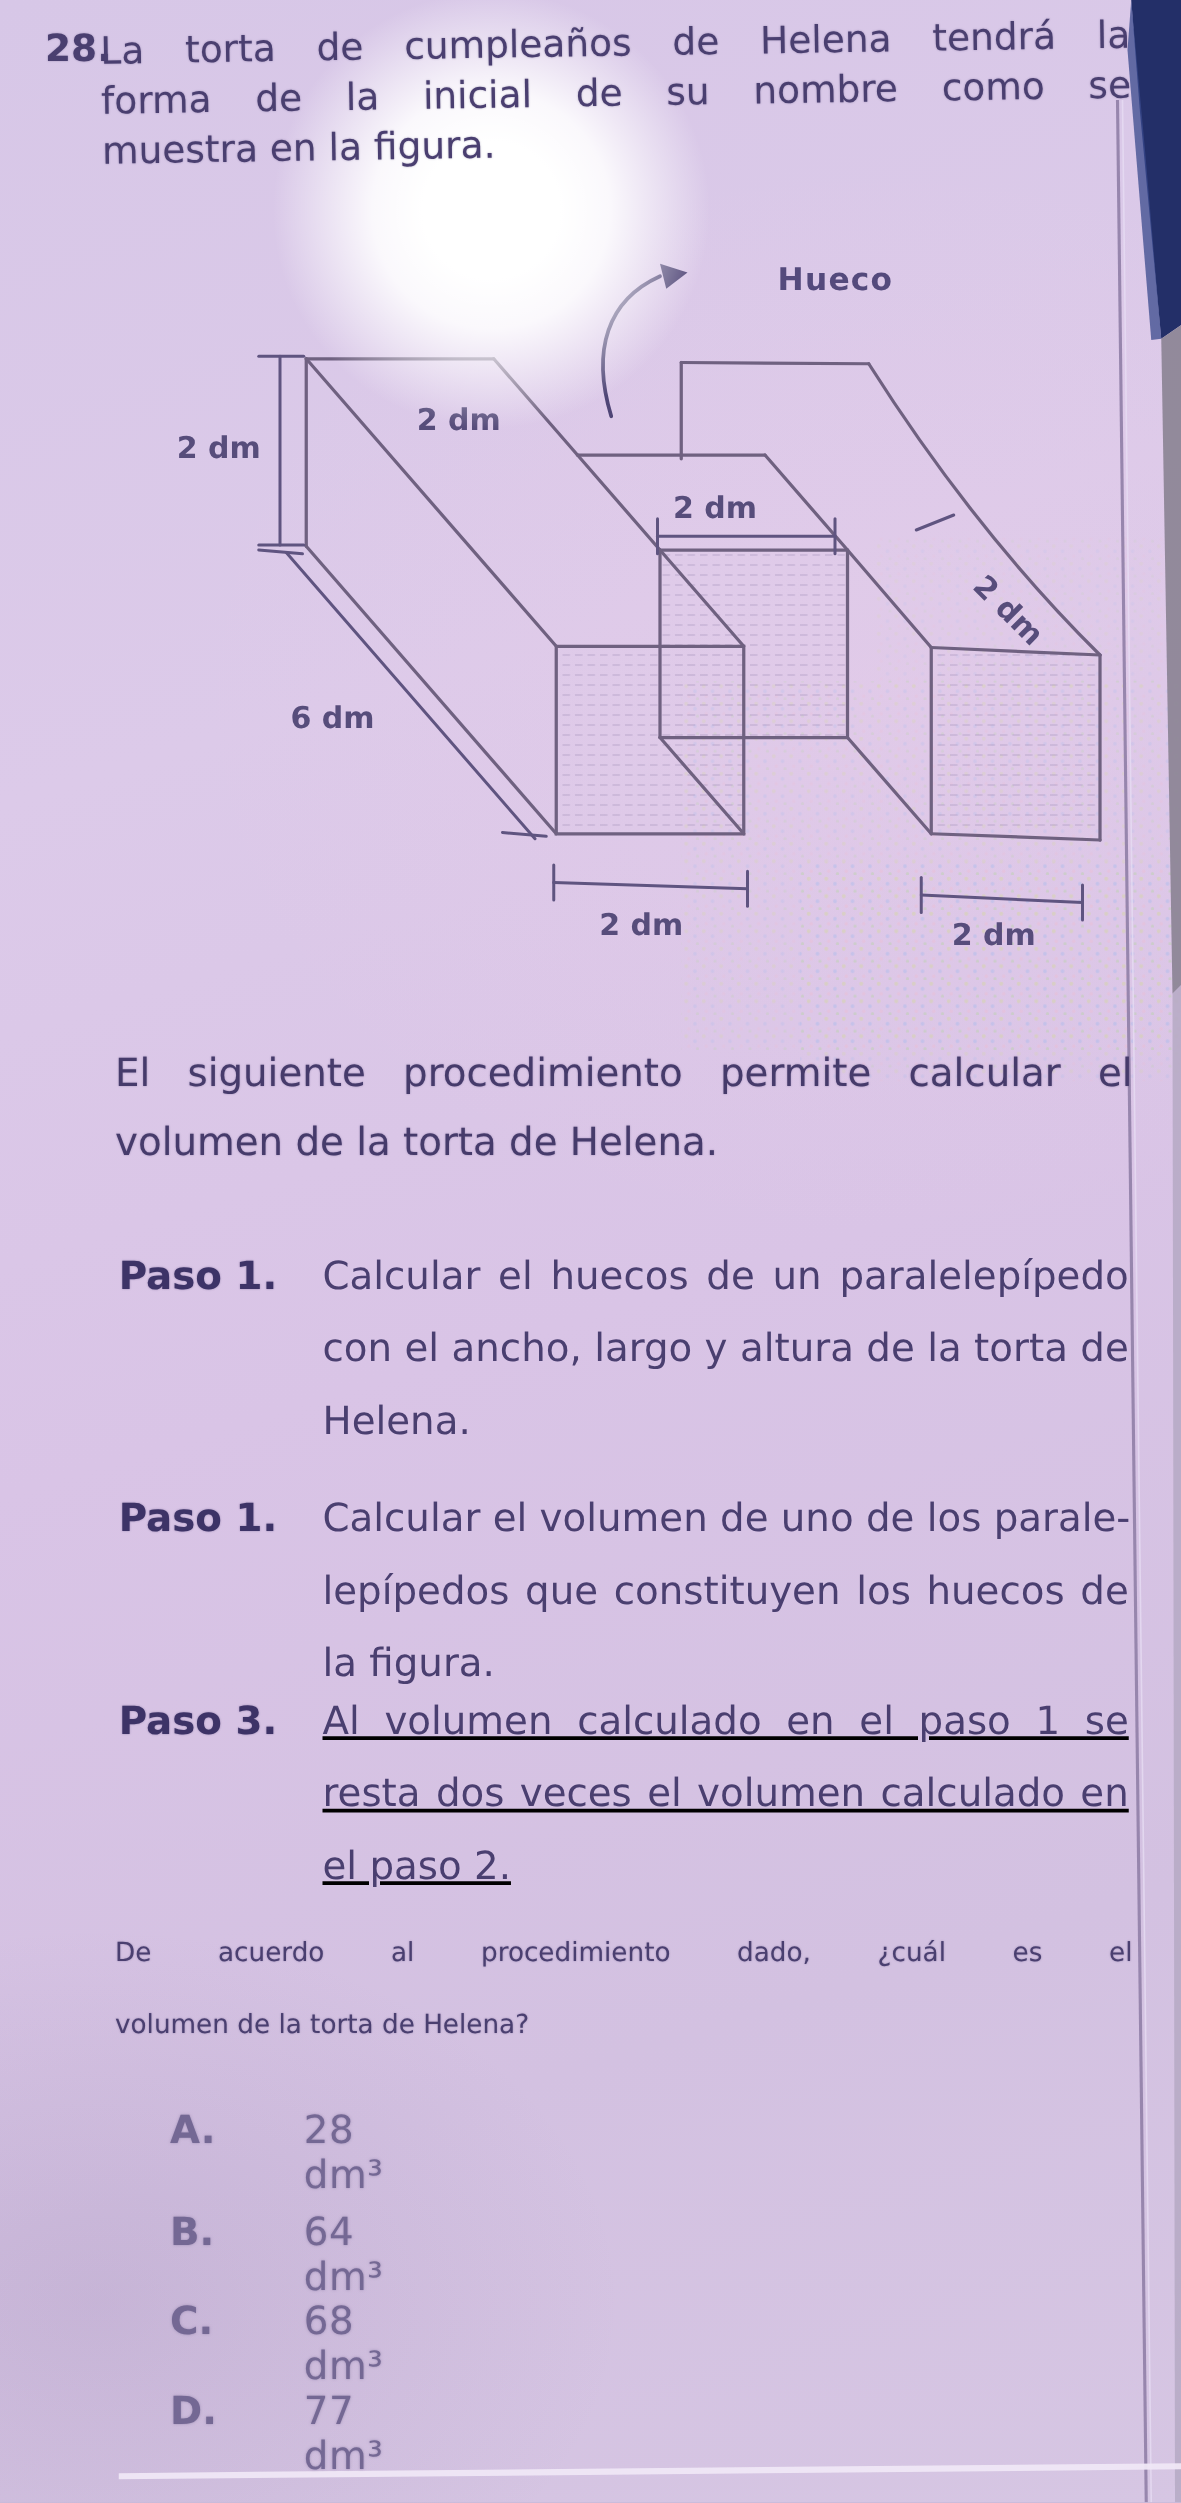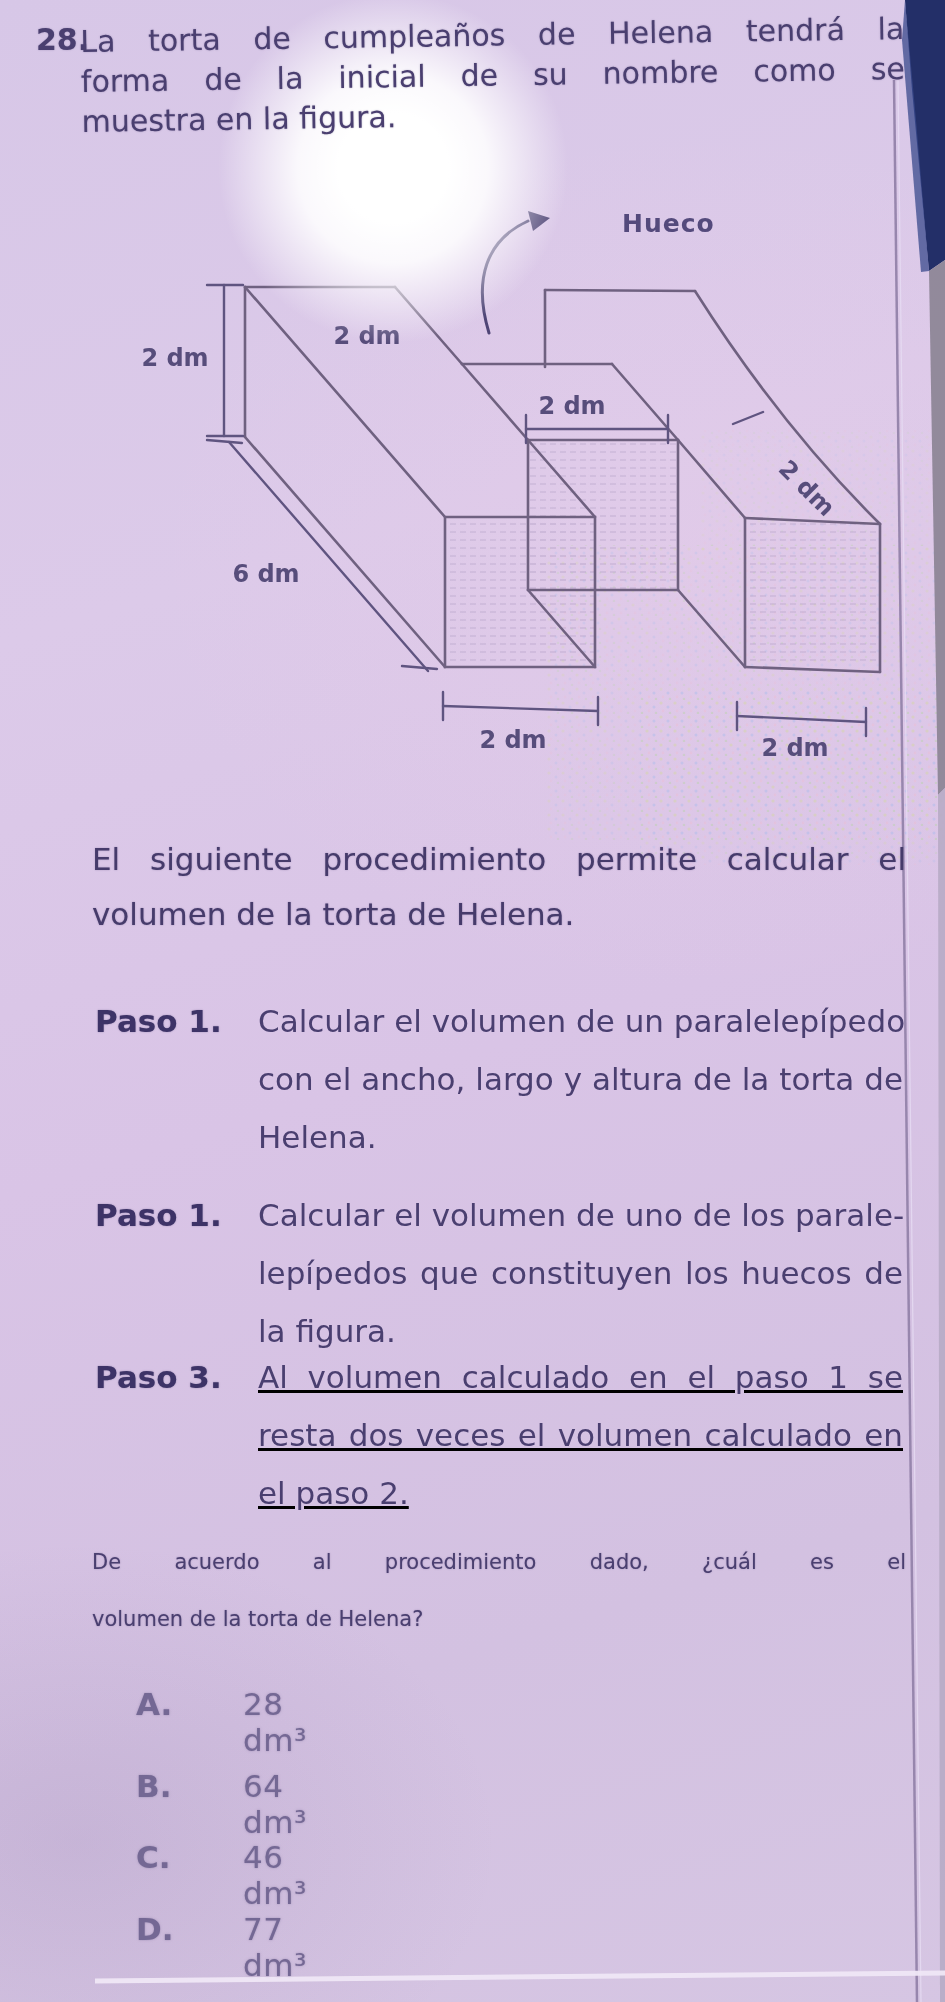--- a/index.html
+++ b/index.html
@@ -147,21 +147,21 @@
   </div>
 
   <div id="intro" class="abs txt">
     <div class="jline">El siguiente procedimiento permite calcular el</div>
     <div class="jline last">volumen de la torta de Helena.</div>
   </div>
 
   <div id="step1" class="step">
     <span class="step-label">Paso 1.</span>
     <div class="step-lines">
-      <div class="jline">Calcular el volumen de un paralelepípedo</div>
+      <div class="jline">Calcular el huecos de un paralelepípedo</div>
       <div class="jline">con el ancho, largo y altura de la torta de</div>
       <div class="jline last">Helena.</div>
     </div>
   </div>
 
   <div id="step2" class="step">
     <span class="step-label">Paso 1.</span>
     <div class="step-lines">
       <div class="jline">Calcular el volumen de uno de los parale-</div>
       <div class="jline">lepípedos que constituyen los huecos de</div>
@@ -186,20 +186,20 @@
   <div id="optA" class="option">
     <span class="opt-letter">A.</span>
     <span class="opt-value">28 dm³</span>
   </div>
   <div id="optB" class="option">
     <span class="opt-letter">B.</span>
     <span class="opt-value">64 dm³</span>
   </div>
   <div id="optC" class="option">
     <span class="opt-letter">C.</span>
-    <span class="opt-value">46 dm³</span>
+    <span class="opt-value">68 dm³</span>
   </div>
   <div id="optD" class="option">
     <span class="opt-letter">D.</span>
     <span class="opt-value">77 dm³</span>
   </div>
 
 </div>
 
 </body></html>

